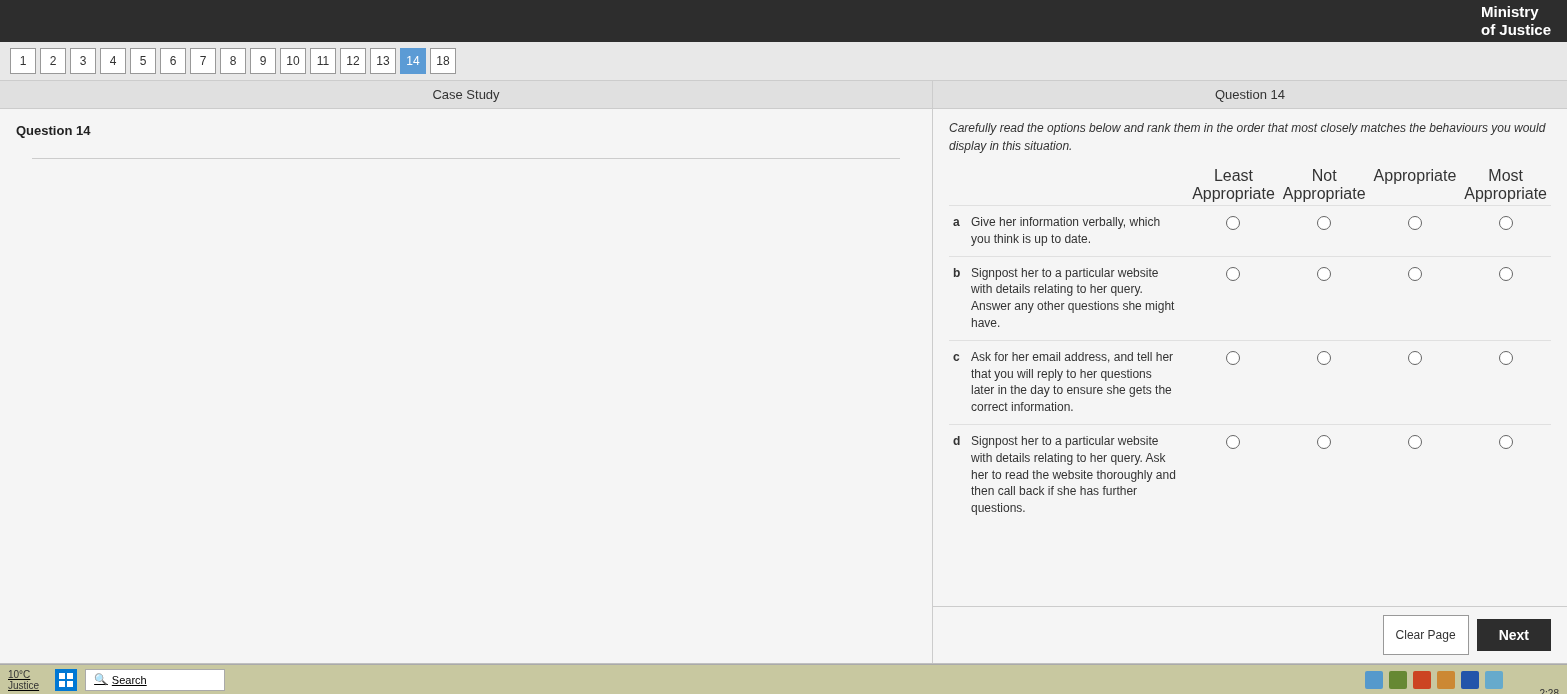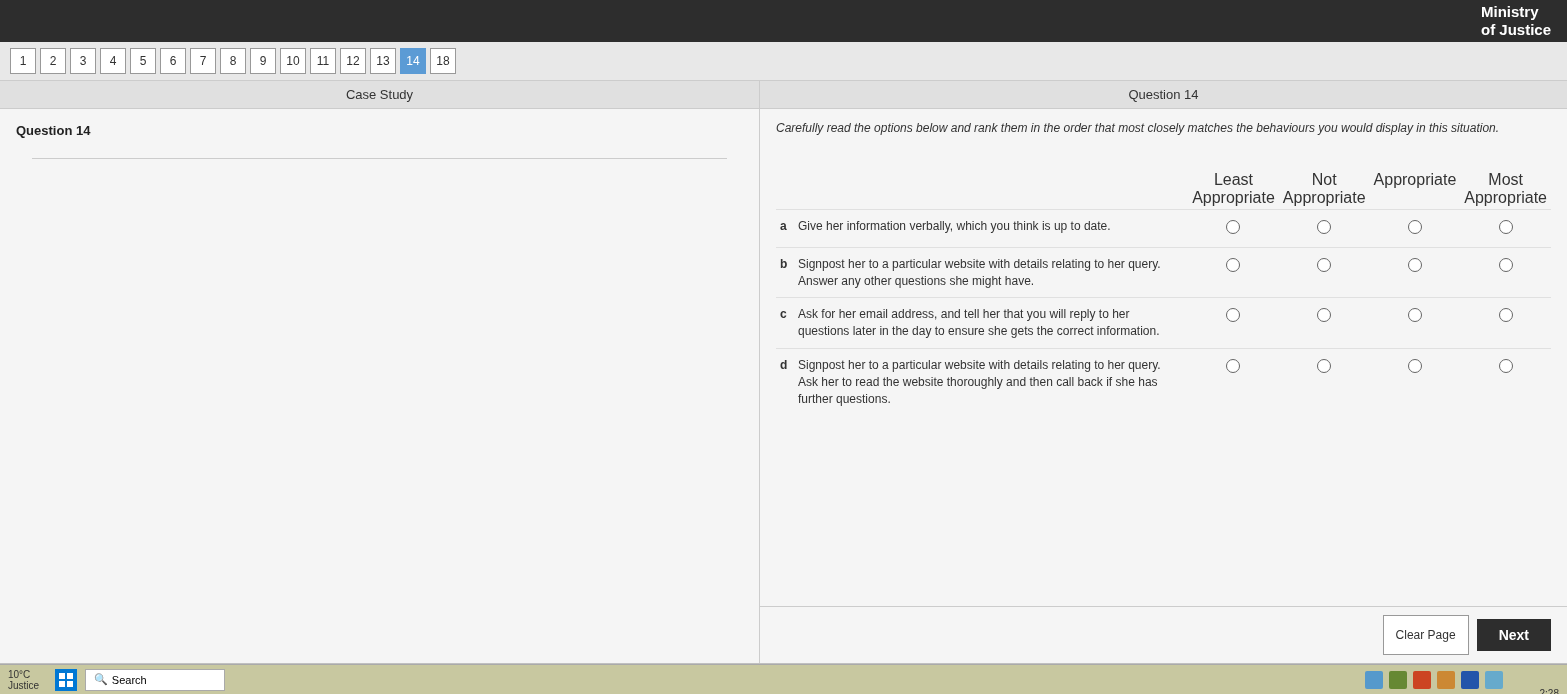--- a/index.html
+++ b/index.html
@@ -60,21 +60,21 @@
 
     
     .main-content {
       display: flex;
       background: #f5f5f5;
       height: calc(694px - 42px - 40px - 30px);
     }
 
     
     .left-panel {
-      width: 760px;
+      width: 933px;
       border-right: 1px solid #ccc;
       padding: 0;
     }
     .case-study-header {
       background: #e0e0e0;
       text-align: center;
       padding: 6px;
       font-size: 13px;
       color: #333;
       border-bottom: 1px solid #ccc;
@@ -112,21 +112,21 @@
       color: #333;
       border-bottom: 1px solid #ccc;
     }
     .right-content {
       padding: 10px 16px;
     }
     .question-instruction {
       font-size: 12px;
       color: #333;
       line-height: 1.5;
-      margin-bottom: 32px;
+      margin-bottom: 10px;
       font-style: italic;
     }
 
     
     .rating-table {
       width: 100%;
       border-collapse: collapse;
     }
     .rating-header-row th {
       font-size: 11px;
@@ -213,20 +213,21 @@
       bottom: 0;
       left: 0;
       width: 1567px;
       height: 30px;
       background: #c8c8a0;
       display: flex;
       align-items: center;
       padding: 0 8px;
       gap: 8px;
       border-top: 1px solid #aaa;
+      text-decoration: underline;
     }
     .taskbar-weather {
       display: flex;
       flex-direction: column;
       font-size: 10px;
       color: #333;
       margin-right: 8px;
     }
     .taskbar-icons {
       display: flex;

